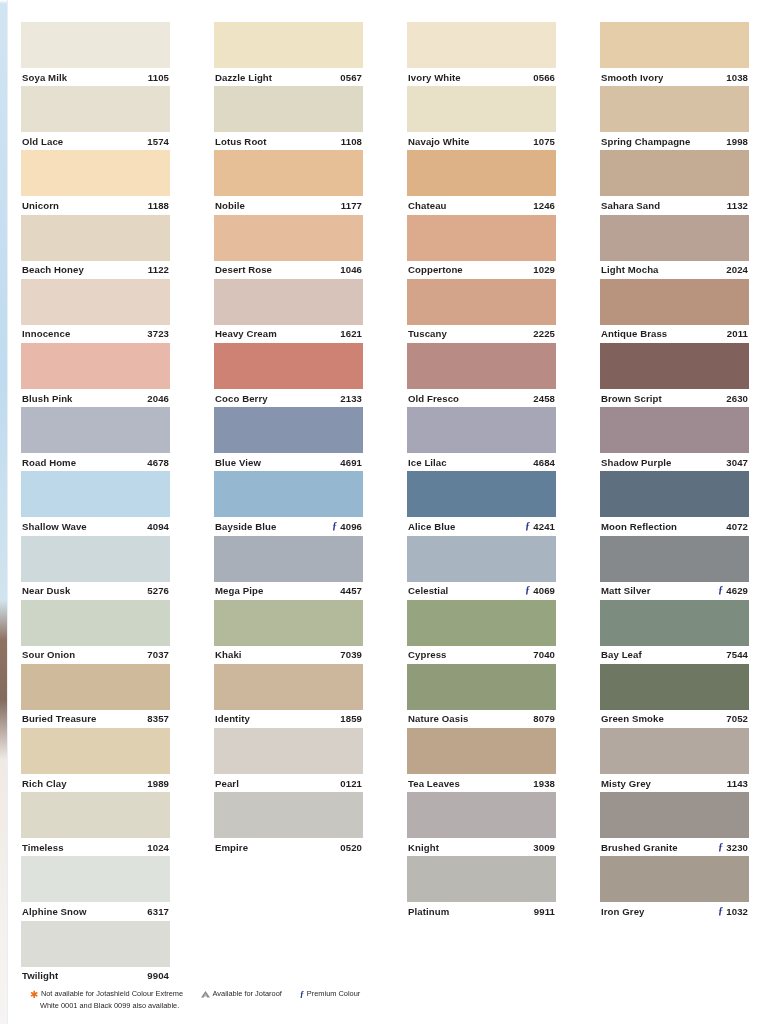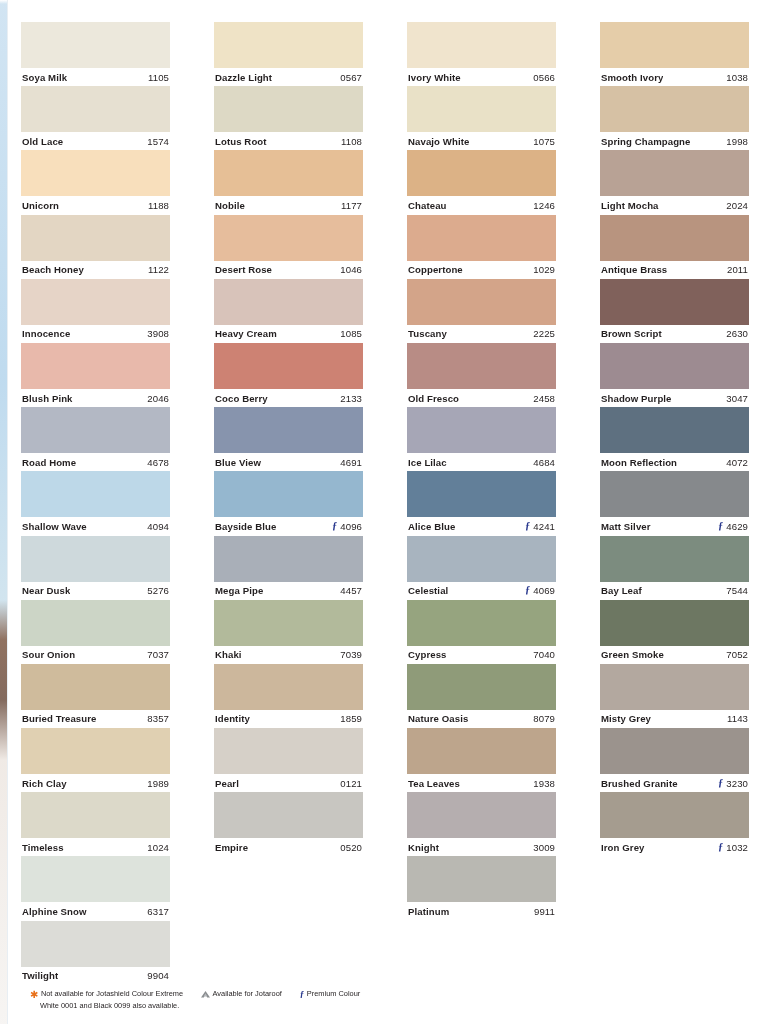--- a/index.html
+++ b/index.html
@@ -96,21 +96,21 @@
     text-overflow: clip;
   }
 
   .cap-right {
     display: flex;
     align-items: center;
     gap: 3px;
   }
 
   .cap-code {
-    font-weight: normal;
+    font-weight: bold;
     color: #231f20;
   }
 
   .premium-mark {
     display: inline-block;
     color: #2b3a8f;
     font-size: 10.5px;
     font-weight: bold;
     font-family: "Liberation Serif", "DejaVu Serif", serif;
     line-height: 1;
@@ -212,21 +212,21 @@
             <span class="cap-right">
               <span class="cap-code">1122</span>
             </span>
           </div>
         </div>
         <div class="swatch-cell">
           <div class="chip" style="background: rgb(230, 212, 199);"></div>
           <div class="caption">
             <span class="cap-name">Innocence</span>
             <span class="cap-right">
-              <span class="cap-code">3908</span>
+              <span class="cap-code">3723</span>
             </span>
           </div>
         </div>
         <div class="swatch-cell">
           <div class="chip" style="background: rgb(232, 185, 171);"></div>
           <div class="caption">
             <span class="cap-name">Blush Pink</span>
             <span class="cap-right">
               <span class="cap-code">2046</span>
             </span>
@@ -349,21 +349,21 @@
             <span class="cap-right">
               <span class="cap-code">1046</span>
             </span>
           </div>
         </div>
         <div class="swatch-cell">
           <div class="chip" style="background: rgb(216, 195, 186);"></div>
           <div class="caption">
             <span class="cap-name">Heavy Cream</span>
             <span class="cap-right">
-              <span class="cap-code">1085</span>
+              <span class="cap-code">1621</span>
             </span>
           </div>
         </div>
         <div class="swatch-cell">
           <div class="chip" style="background: rgb(205, 130, 115);"></div>
           <div class="caption">
             <span class="cap-name">Coco Berry</span>
             <span class="cap-right">
               <span class="cap-code">2133</span>
             </span>
@@ -573,20 +573,29 @@
               <span class="cap-code">1038</span>
             </span>
           </div>
         </div>
         <div class="swatch-cell">
           <div class="chip" style="background: rgb(214, 193, 164);"></div>
           <div class="caption">
             <span class="cap-name">Spring Champagne</span>
             <span class="cap-right">
               <span class="cap-code">1998</span>
+            </span>
+          </div>
+        </div>
+        <div class="swatch-cell">
+          <div class="chip" style="background: rgb(195, 171, 148);"></div>
+          <div class="caption">
+            <span class="cap-name">Sahara Sand</span>
+            <span class="cap-right">
+              <span class="cap-code">1132</span>
             </span>
           </div>
         </div>
         <div class="swatch-cell">
           <div class="chip" style="background: rgb(184, 162, 149);"></div>
           <div class="caption">
             <span class="cap-name">Light Mocha</span>
             <span class="cap-right">
               <span class="cap-code">2024</span>
             </span>

